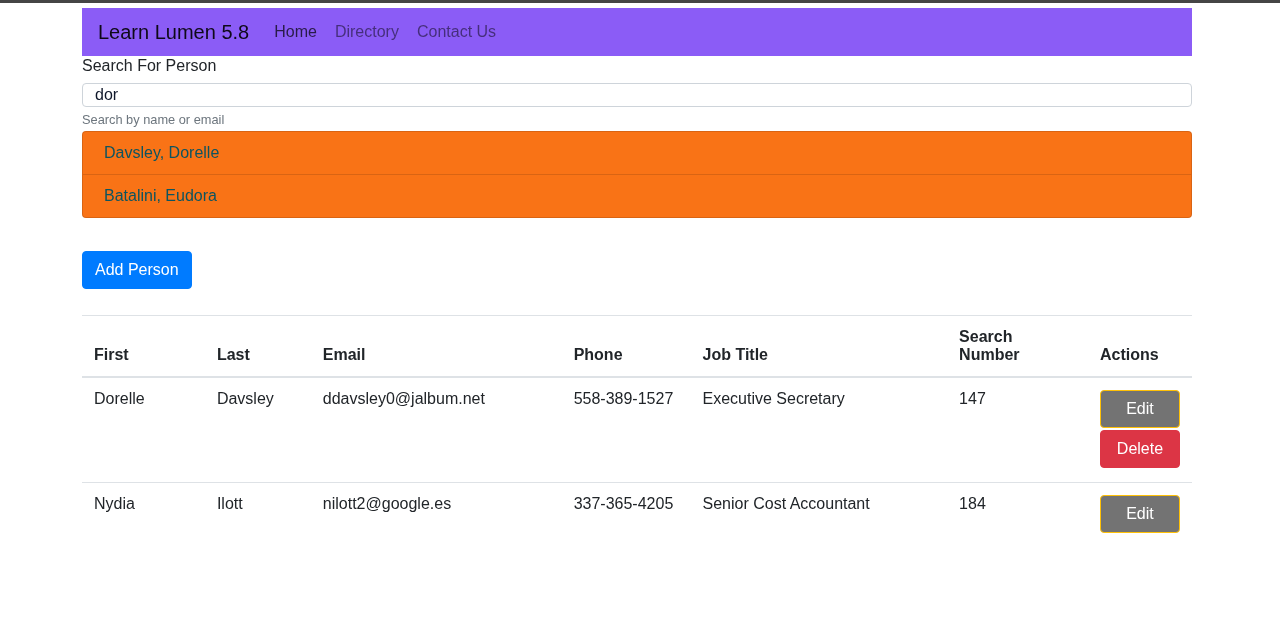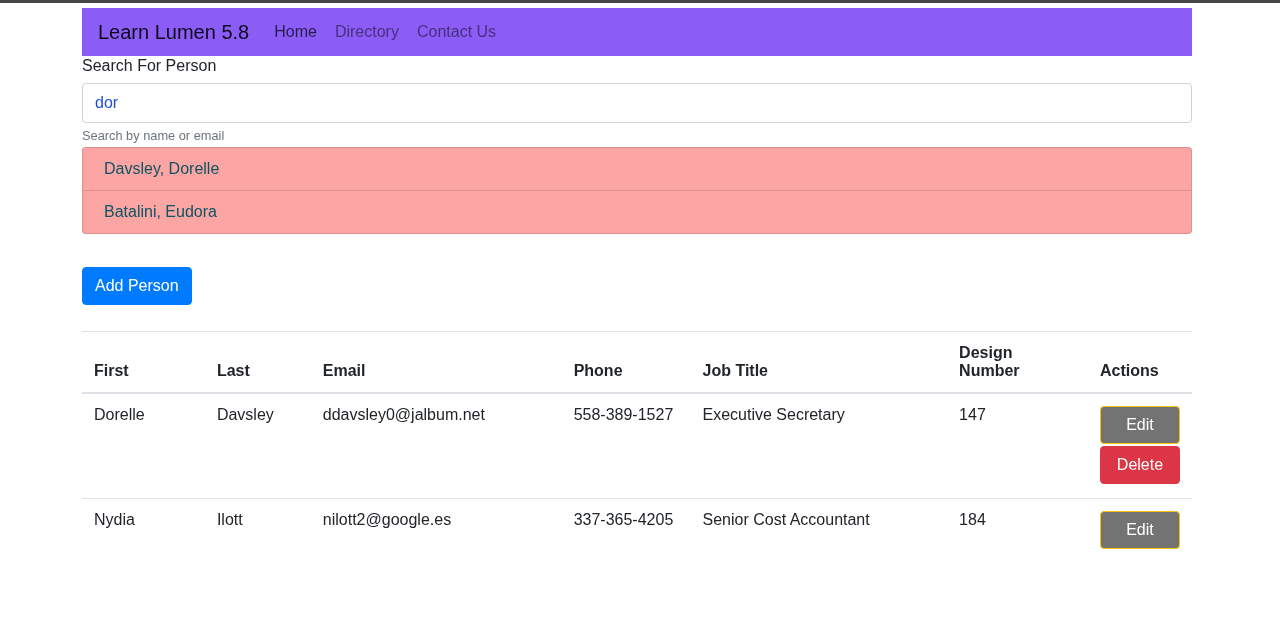--- a/index.html
+++ b/index.html
@@ -10,25 +10,25 @@
 
   
   .navbar { margin-top:5px; background:#8b5cf6; height:48px; display:flex; align-items:center; padding:0 16px; }
   .brand { font-size:20px; color:rgba(0,0,0,.9); margin-right:16px; cursor:pointer; }
   .nav { display:flex; list-style:none; }
   .nav-link { padding:8px 9px; color:rgba(0,0,0,.5); text-decoration:none; cursor:pointer;text-align:center; }
   .nav-link.active { color:rgba(0,0,0,.7); }
 
   
   .search-label { display:block; margin-top:1px; margin-bottom:8px; }
-  .search-input { width:100%; height:40px; padding:6px 12px; font-size:16px; color:#1d4ed8;
+  .search-input { width:100%; height:24px; padding:6px 12px; font-size:16px; color:#0f172a;
                   border:1px solid #ced4da; border-radius:4px; font-family:"Liberation Sans", sans-serif; }
   .helper { margin-top:5px; font-size:12.8px; color:#6c757d; }
   .results { list-style:none; margin-top:4px; border-radius:4px; }
-  .result-item { padding:12px 21px; background:#fca5a5; color:#0c5460;
+  .result-item { padding:12px 21px; background:#f97316; color:#0c5460;
                  border:1px solid rgba(0,0,0,.125); cursor:pointer; }
   .result-item + .result-item { border-top:0; }
   .result-item:first-child { border-top-left-radius:4px; border-top-right-radius:4px; }
   .result-item:last-child { border-bottom-left-radius:4px; border-bottom-right-radius:4px; }
 
   
   .btn { display:inline-block; border:1px solid transparent; border-radius:4px;
          padding:6px 12px; font-size:16px; cursor:pointer; text-align:center;
          font-family:"Liberation Sans", sans-serif; line-height:1.5; }
   .btn-primary { background:#007bff; border-color:#007bff; color:#fff; margin-top:33px; }
@@ -82,21 +82,21 @@
         <col class="c-office">
         <col class="c-actions">
     </colgroup>
     <thead>
       <tr>
           <th>First</th>
           <th>Last</th>
           <th>Email</th>
           <th>Phone</th>
           <th>Job Title</th>
-          <th>Design Number</th>
+          <th>Search Number</th>
           <th>Actions</th>
         </tr>
     </thead>
     <tbody>
         <tr>
           <td>Dorelle</td>
           <td>Davsley</td>
           <td>ddavsley0@jalbum.net</td>
           <td>558-389-1527</td>
           <td>Executive Secretary</td>

